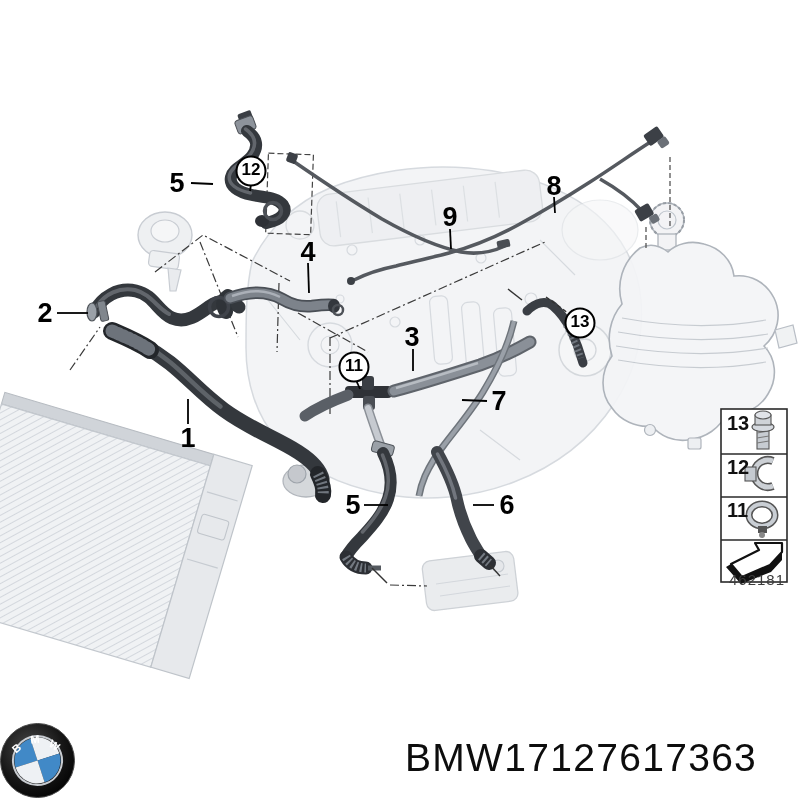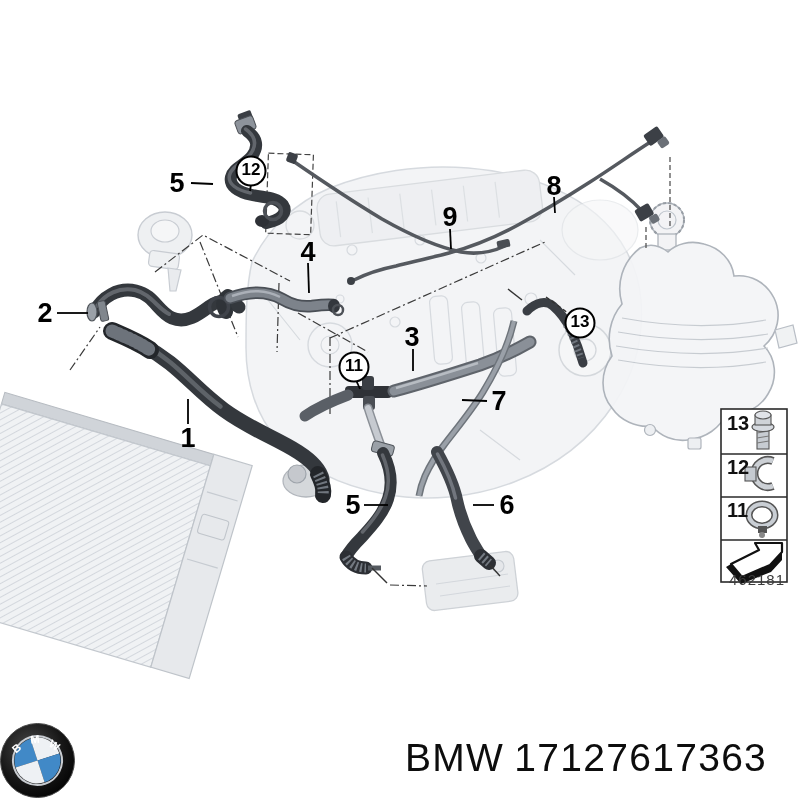--- a/index.html
+++ b/index.html
@@ -9,21 +9,21 @@
   .callout{position:absolute;transform:translate(-50%,-50%);font-size:27px;font-weight:bold;
            color:#000;letter-spacing:0;white-space:nowrap;}
   .ccallout{position:absolute;transform:translate(-50%,-50%);width:27px;height:27px;
             border:2.5px solid #000;border-radius:50%;background:#fff;color:#000;
             font-size:17px;font-weight:bold;text-align:center;line-height:24px;}
   .legendnum{position:absolute;font-size:20px;font-weight:bold;color:#111;}
   #drawing-number{position:absolute;left:713px;top:571px;width:88px;text-align:center;
                   font-size:15px;color:#3c3c3c;letter-spacing:1px;}
   #footer{position:absolute;left:405px;top:736px;font-size:39px;color:#0d0d0d;
           letter-spacing:1.3px;white-space:nowrap;}
-  #footer span{margin-right:10px;}
+  #footer span{}
   #footer span:last-child{margin-right:0;}
 </style>
 </head>
 <body>
 
 <div id="stage">
 
 <svg id="artwork" width="800" height="800" viewBox="0 0 800 800">
   <defs>
     <pattern id="fins" width="6" height="6" patternUnits="userSpaceOnUse" patternTransform="rotate(45)">

